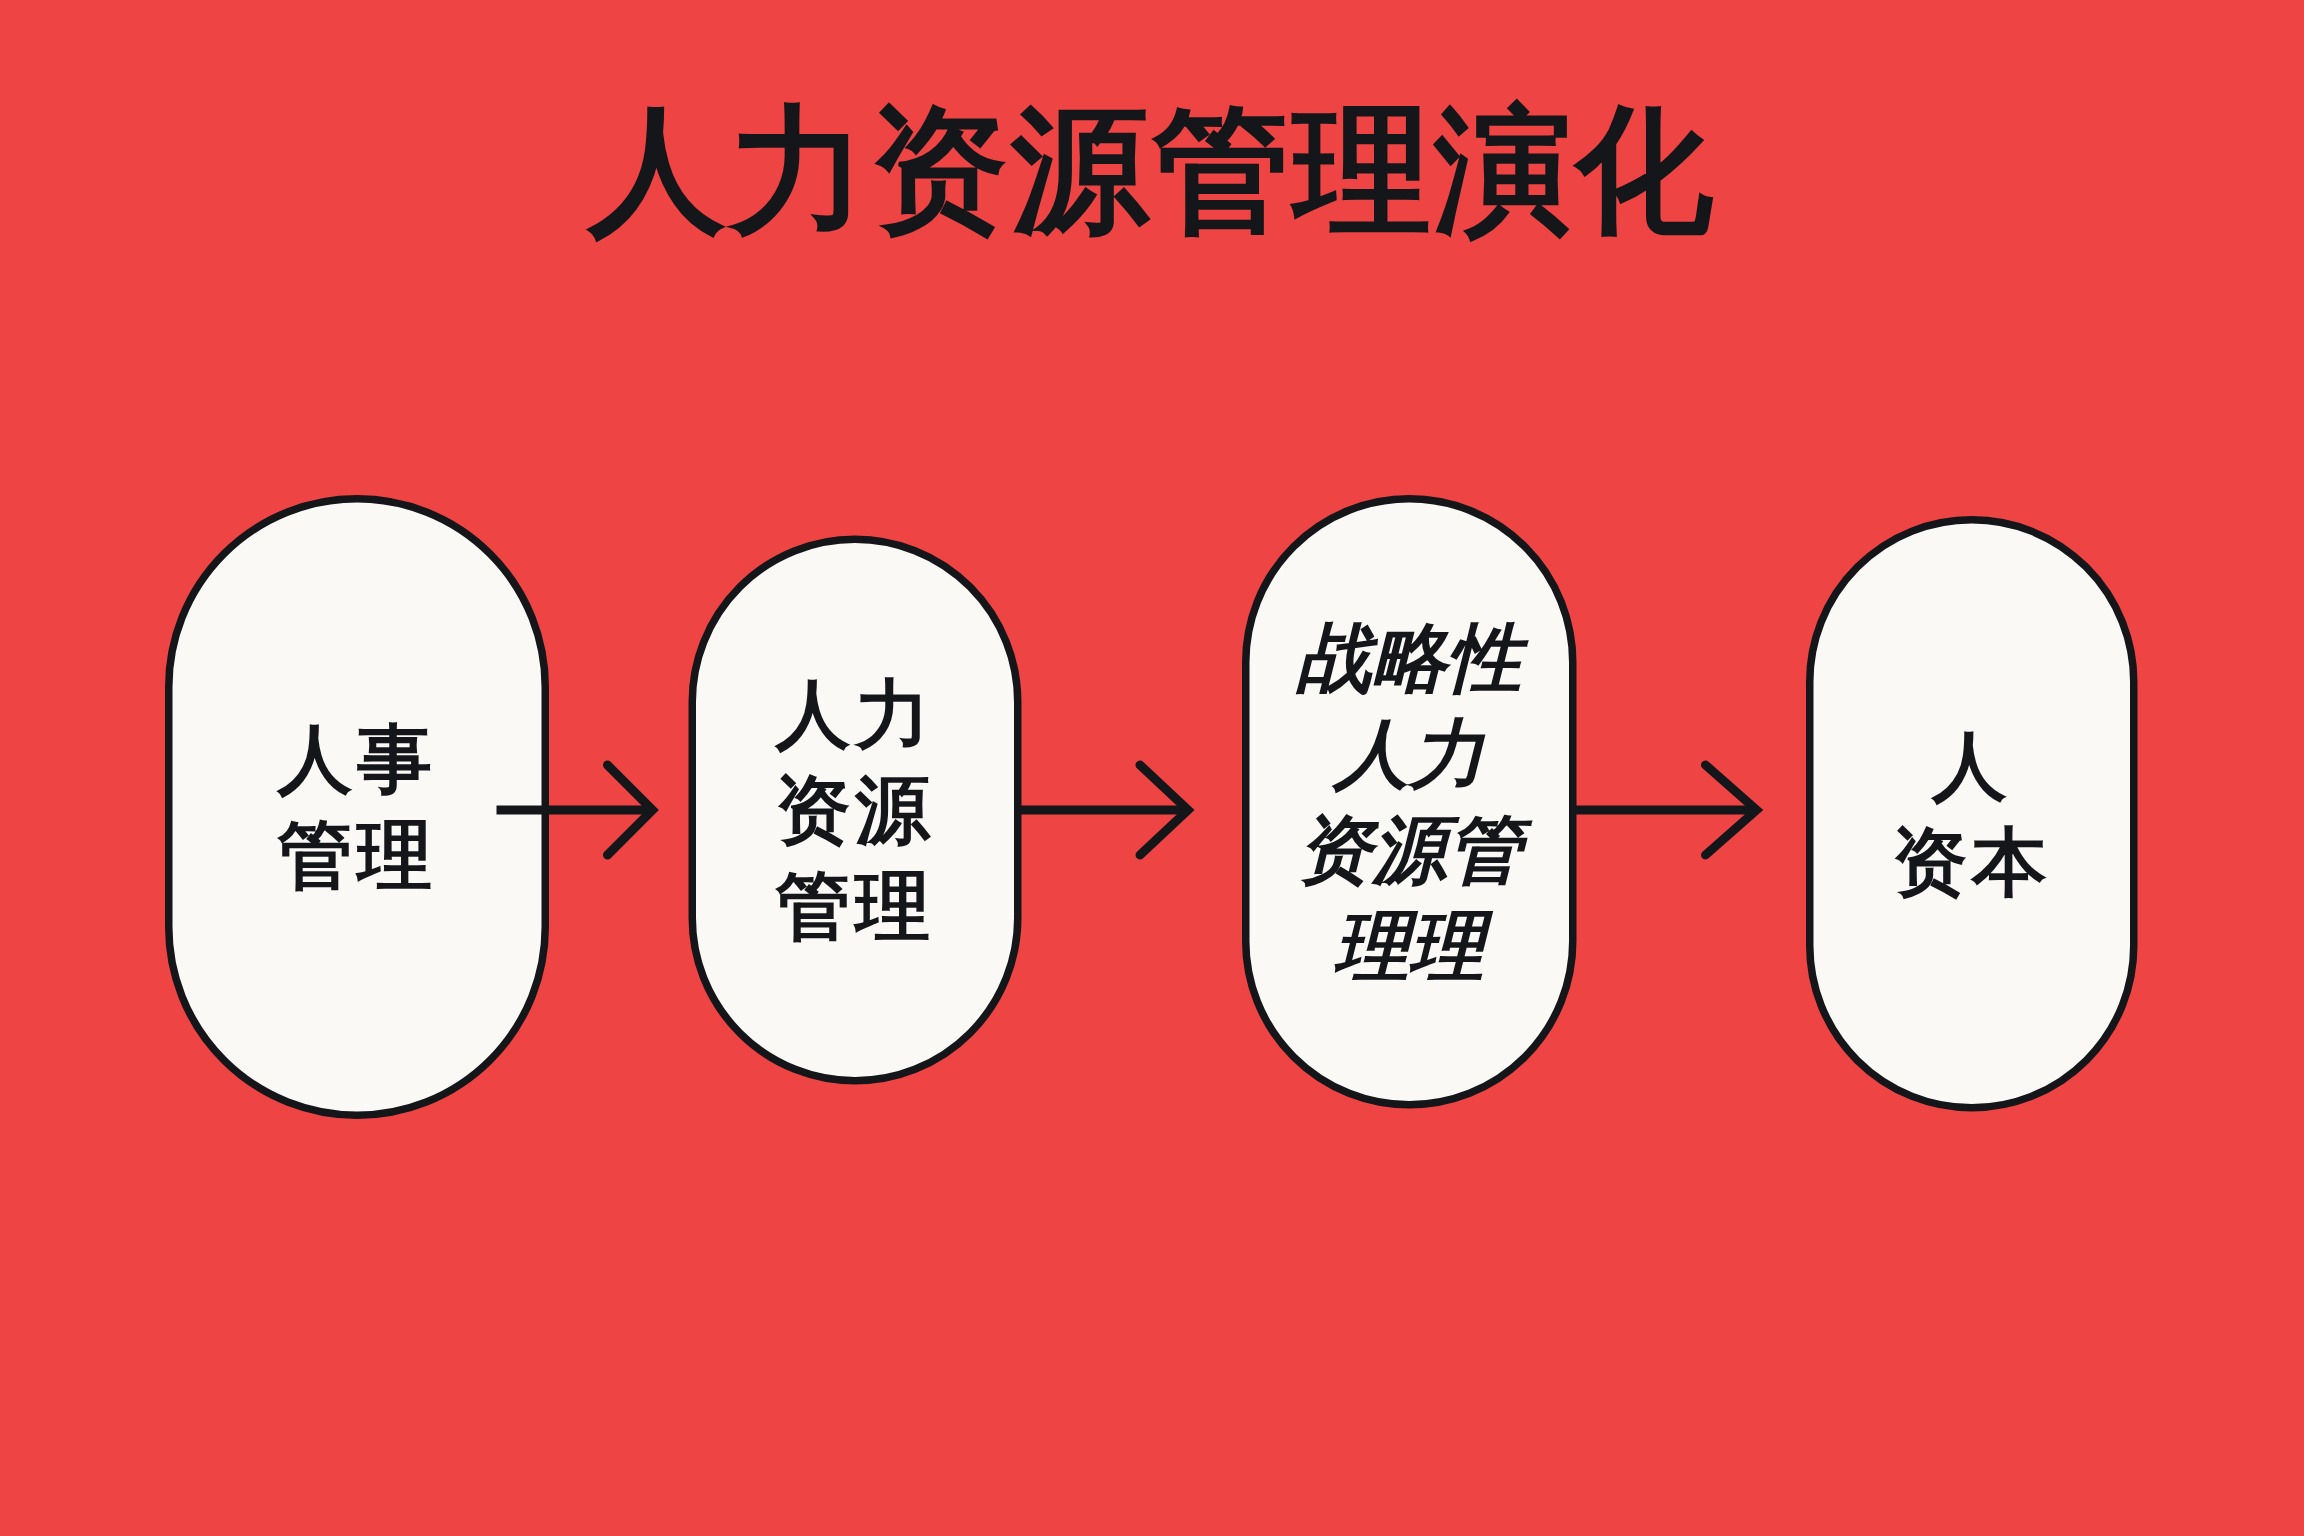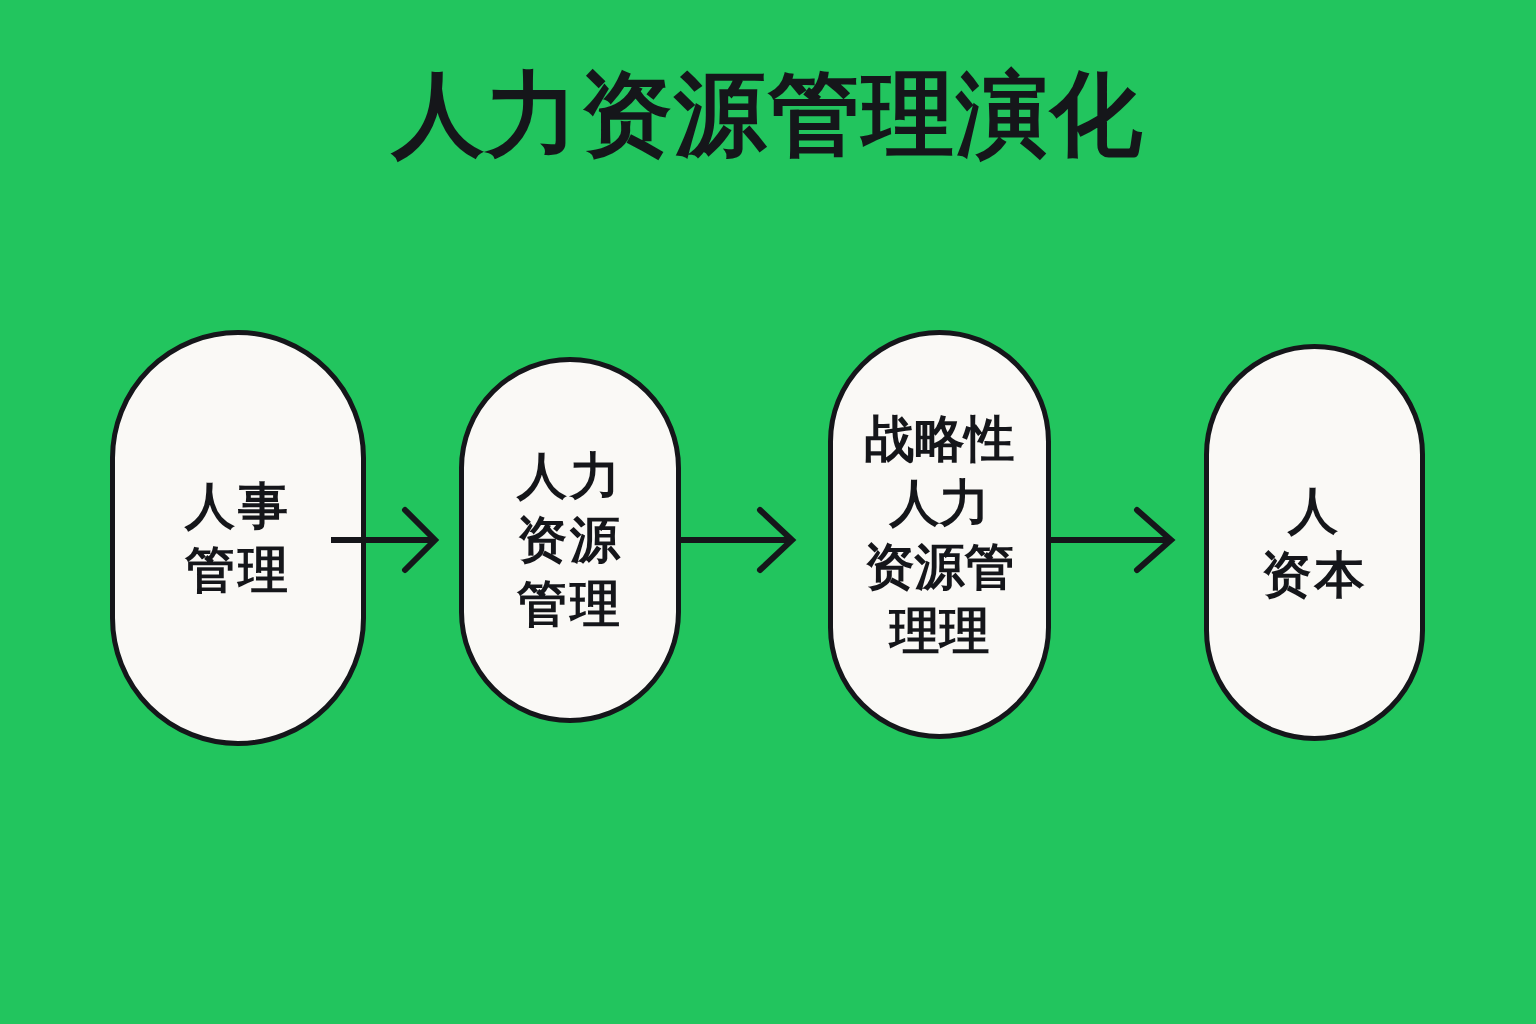--- a/index.html
+++ b/index.html
@@ -10,21 +10,21 @@
     width: 1536px;
     height: 1024px;
     background: #f7f6f2;
     font-family: "Liberation Sans", "DejaVu Sans", sans-serif;
     overflow: hidden;
   }
   .canvas {
     position: relative;
     width: 1536px;
     height: 1024px;
-    background: #22c55e;
+    background: #ef4444;
   }
   .diagram-title {
     position: absolute;
     left: 0;
     top: 64px;
     width: 1536px;
     text-align: center;
     font-size: 92px;
     font-weight: 700;
     color: #15161a;
@@ -58,21 +58,21 @@
     white-space: pre-line;
     padding: 0 6px;
   }
   #node-0 { left: 110px; top: 330px; width: 256px; height: 416px; }
   #node-1 { left: 459px; top: 357px; width: 222px; height: 366px; }
   #node-2 { left: 828px; top: 330px; width: 223px; height: 409px; }
   #node-3 { left: 1204px; top: 344px; width: 221px; height: 397px; }
 
   #node-0 .node-label { font-size: 50px; }
   #node-1 .node-label { font-size: 50px; }
-  #node-2 .node-label { font-size: 50px; letter-spacing: 0px; }
+  #node-2 .node-label { font-size: 50px; letter-spacing: 0px; font-style: italic; }
   #node-3 .node-label { font-size: 50px; }
 
   .arrow {
     position: absolute;
     height: 80px;
     top: 500px;
   }
   #arrow-0 { left: 331px; width: 116px; }
   #arrow-1 { left: 678px; width: 126px; }
   #arrow-2 { left: 1047px; width: 136px; }

